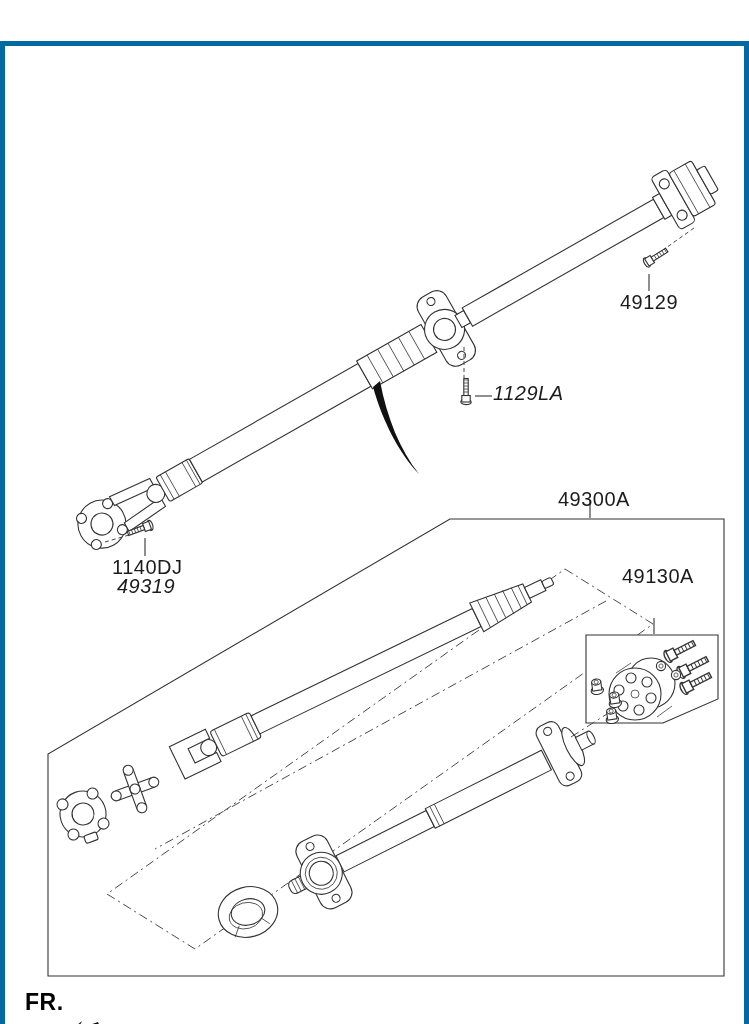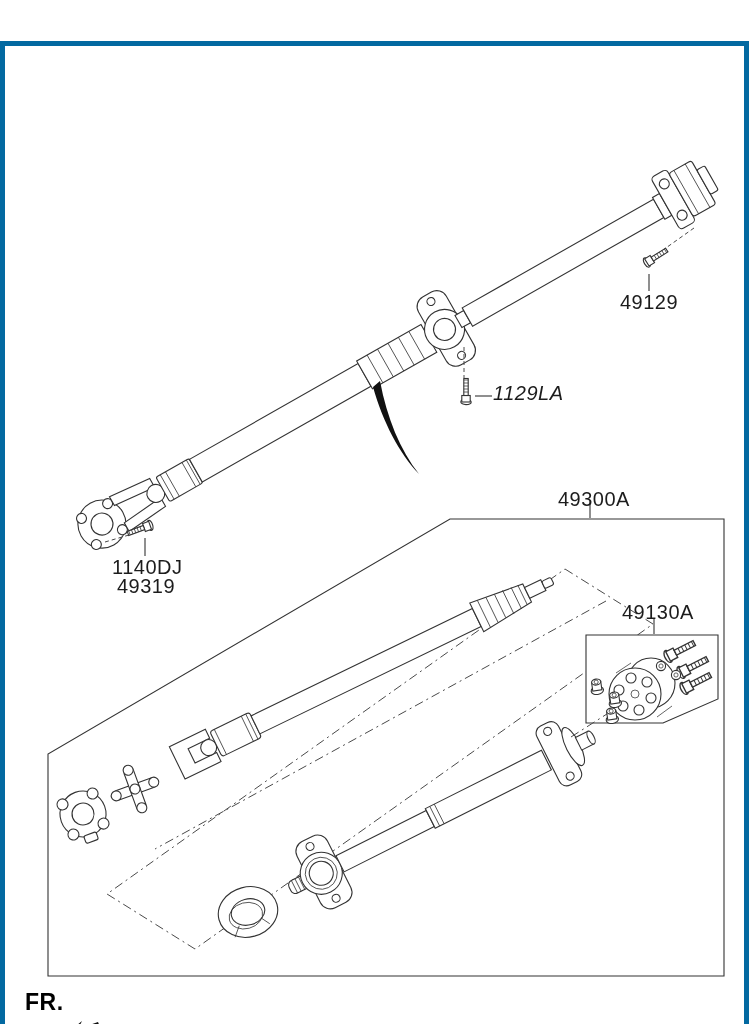--- a/index.html
+++ b/index.html
@@ -212,21 +212,21 @@
 
   <path class="blk" d="M50,997 L77,975 L73,983 L93,976 L97,986 L81,991 L85,1002 Z"></path>
 </svg>
 
 <div class="callout" style="left:615px; top:246px;">49129</div>
 
 <div class="callout" style="left:488px; top:337px;font-style:italic;">1129LA</div>
 
 <div class="callout" style="left:107px; top:511px;">1140DJ</div>
 
-<div class="callout" style="left:112px; top:530px;">49319</div>
+<div class="callout" style="left:112px; top:530px;font-style:italic;">49319</div>
 
 <div class="callout" style="left:553px; top:443px;">49300A</div>
 
-<div class="callout" style="left:617px; top:556px;">49130A</div>
+<div class="callout" style="left:617px; top:520px;">49130A</div>
 
 <div class="fr" style="left:20px; top:945px;">FR.</div>
 
 </div>
 
 </body></html>

